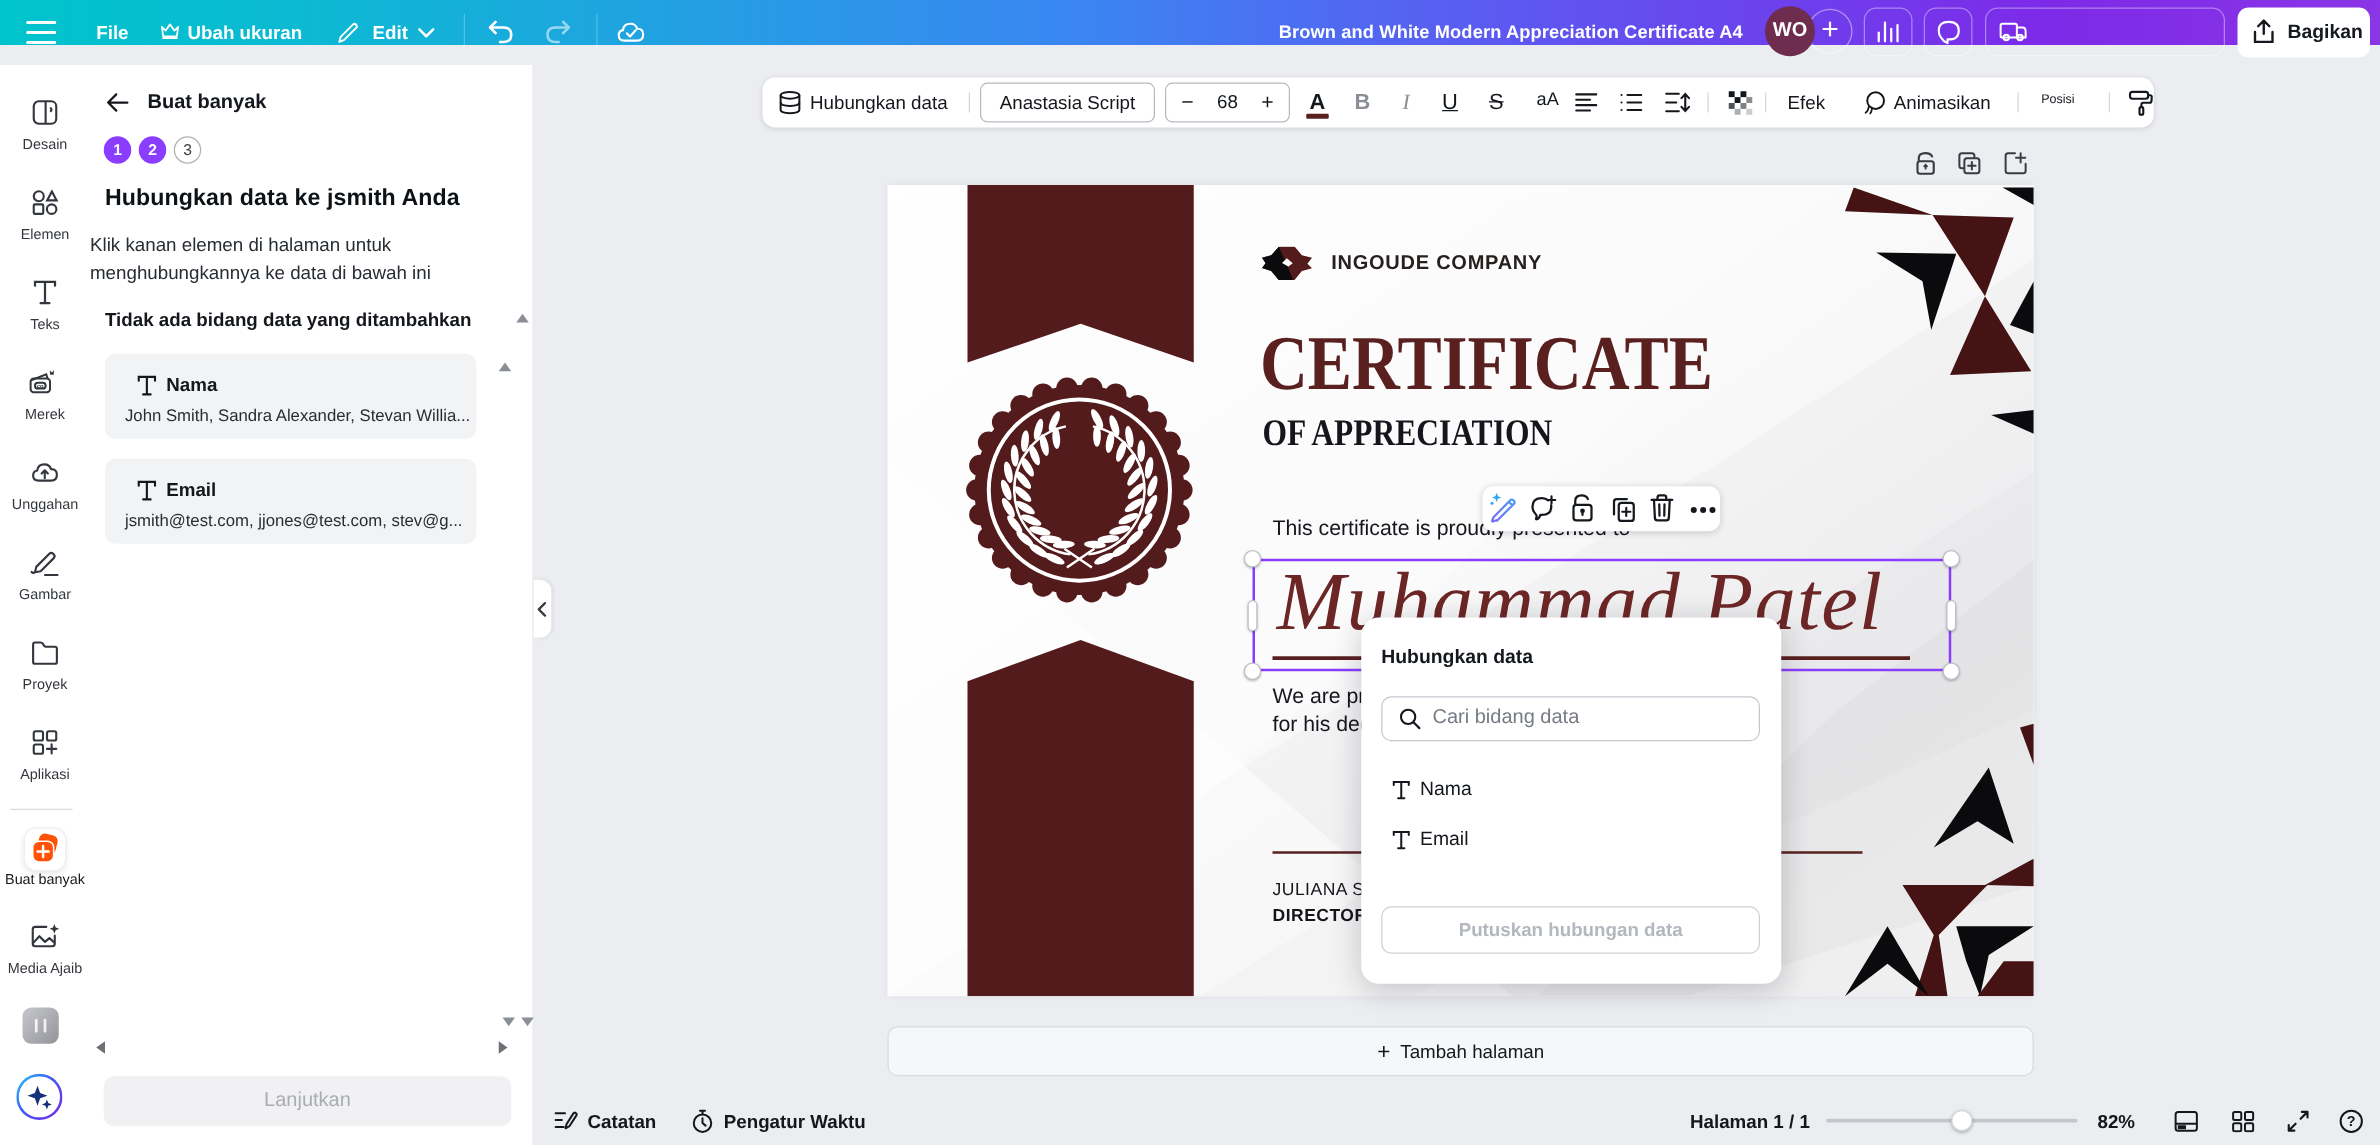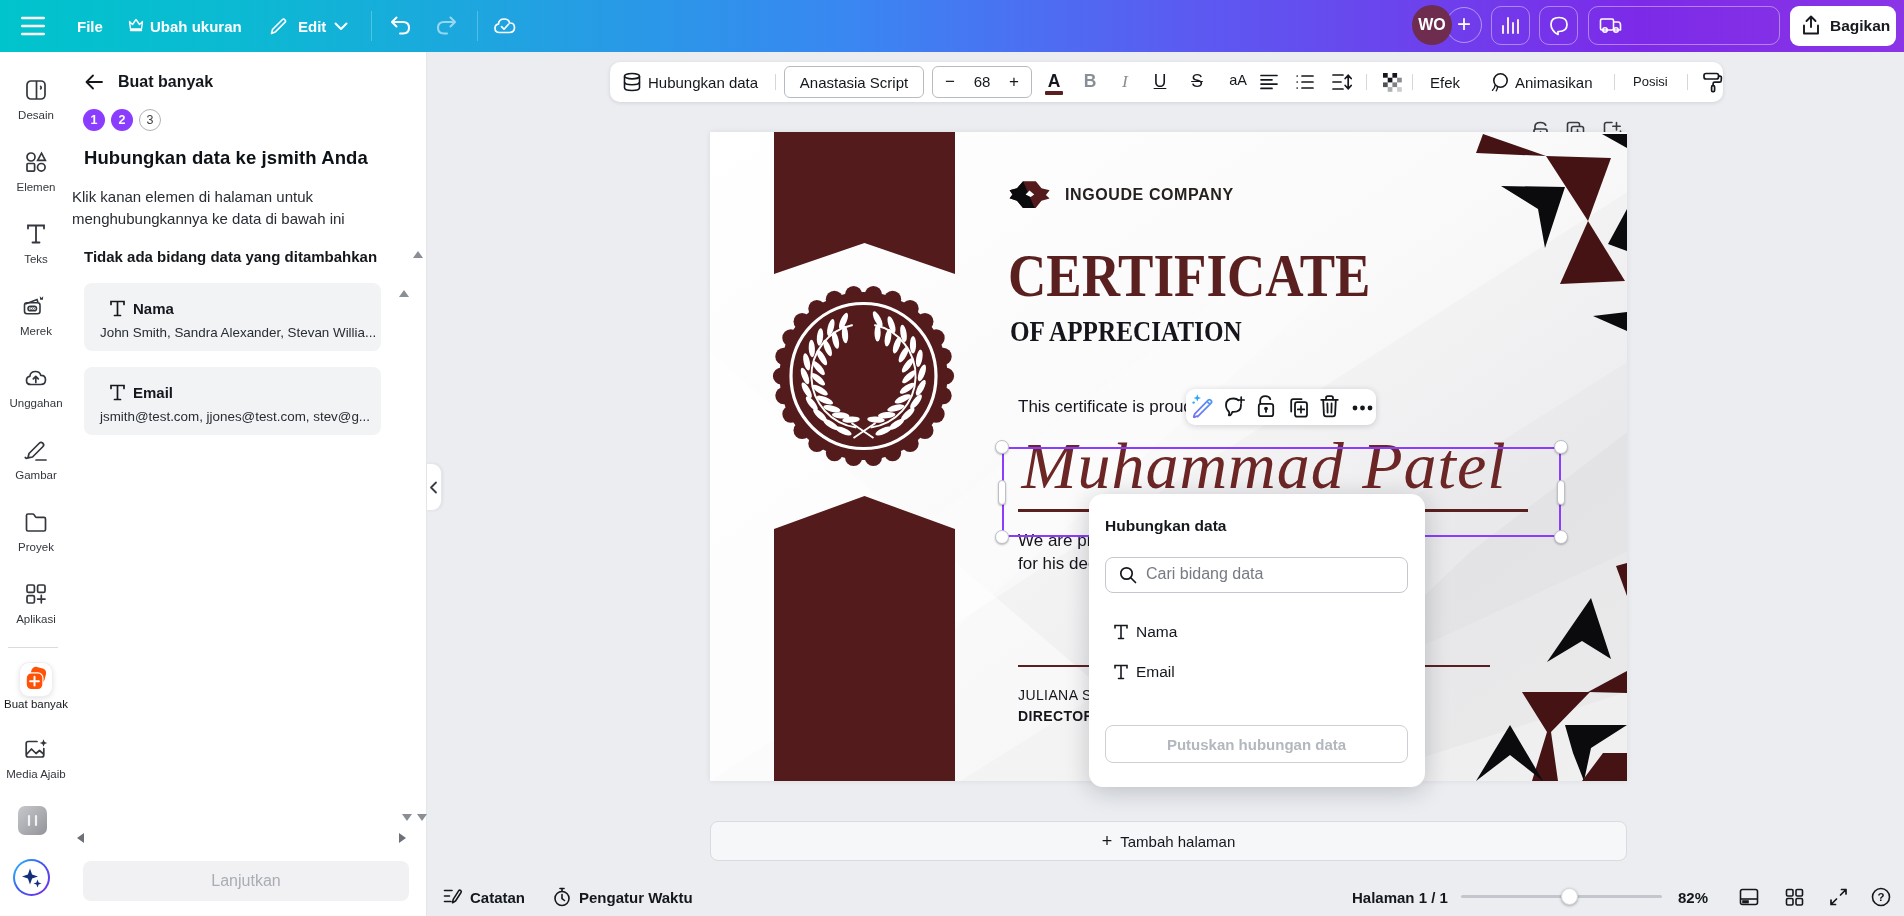--- a/index.html
+++ b/index.html
@@ -1,31 +1,31 @@
 <!DOCTYPE html>
 <html><head>
 <meta charset="utf-8">
 <style>
 * { margin:0; padding:0; box-sizing:border-box; }
 html,body { width:1904px; height:916px; overflow:hidden; background:#ebedf1; font-family:"Liberation Sans", sans-serif; }
 .abs { position:absolute; }
 #topbar {
-  position:absolute; left:0; top:0; width:1904px; height:52px;
+  position:absolute; left:0; top:0; width:1904px; height:36px;
   background:linear-gradient(90deg,#00c4cc 0%,#0cb9d3 13%,#3a86f2 45%,#5c59f1 63%,#7d2ae8 86%,#8a35e6 100%);
   color:#fff;
   text-align:right;
 }
 .tb-item { position:absolute; top:0; height:52px; display:flex; align-items:center; color:#fff; font-size:15px; font-weight:bold; }
 .vdiv { position:absolute; top:11px; width:1px; height:30px; background:rgba(255,255,255,0.25); }
 #rail { position:absolute; left:0; top:52px; width:72px; height:864px; background:#fff; }
 .rail-item { position:absolute; left:0; width:72px; text-align:center; color:#33373d; }
 .rail-item .lbl { font-size:11.5px; color:#33373d; margin-top:3px; }
 #panel { position:absolute; left:72px; top:52px; width:355px; height:864px; background:#fff; border-right:1px solid #e4e6ea; }
 #floatbar { position:absolute; left:610px; top:62px; width:1113px; height:40px; background:#fff; border-radius:10px; box-shadow:0 1px 4px rgba(20,24,31,0.12); }
-#page { position:absolute; left:710px; top:132px; width:917px; height:649px; background:#fdfdfd; box-shadow:0 0 6px rgba(20,24,31,0.08); }
+#page { position:absolute; left:710px; top:148px; width:917px; height:649px; background:#fdfdfd; box-shadow:0 0 6px rgba(20,24,31,0.08); }
 .ser { font-family:"Liberation Serif", serif; }
 </style>
 </head>
 <body>
 <div id="topbar">
 
   <svg class="abs" style="left:21px;top:15px" width="24" height="22" viewBox="0 0 24 22">
       <g stroke="#fff" stroke-width="2.4" stroke-linecap="round">
         <line x1="1" y1="3" x2="23" y2="3"></line>
         <line x1="1" y1="11" x2="23" y2="11"></line>
@@ -52,20 +52,21 @@
 
   <svg class="abs" style="left:436px;top:16px;opacity:.55" width="21" height="20" viewBox="0 0 21 20">
       <path d="M14.5 1.5 L19 6 L14.5 10.5 M18.8 6 L8 6 Q2 6 2 11.8 Q2 17.5 8 17.5 L11 17.5" stroke="#fff" stroke-width="2" fill="none" stroke-linecap="round" stroke-linejoin="round"></path>
     </svg>
   <div class="vdiv" style="left:477px"></div>
 
   <svg class="abs" style="left:493px;top:16px" width="25" height="20" viewBox="0 0 25 20">
       <path d="M6.5 16.5 Q2 16.5 2 12.2 Q2 8.6 5.4 8.1 Q5.9 3 11.3 3 Q15.6 3 16.7 7 Q21.5 6.7 21.5 11.6 Q21.5 16.5 16.6 16.5 Z" stroke="#fff" stroke-width="1.7" fill="none" stroke-linejoin="round"></path>
       <path d="M8.5 10.7 L11 13.2 L15.5 8.2" stroke="#fff" stroke-width="1.7" fill="none" stroke-linecap="round" stroke-linejoin="round"></path>
     </svg>
+  <div class="tb-item" style="left:1023px;font-size:14.6px;letter-spacing:.1px">Brown and White Modern Appreciation Certificate A4</div>
 
   <div class="abs" style="left:1412px;top:5px;width:40px;height:40px;border-radius:50%;background:#6e2c4e;color:#fff;font-weight:bold;font-size:16px;display:flex;align-items:center;justify-content:center;z-index:2">WO</div>
   <div class="abs" style="left:1446px;top:7px;width:36px;height:36px;border-radius:50%;border:1px solid rgba(255,255,255,0.45);color:#fff;font-size:24px;font-weight:400;display:flex;align-items:center;justify-content:center;padding-bottom:2px">+</div>
 
   <div class="abs" style="left:1491px;top:6px;width:39px;height:39px;border-radius:10px;border:1px solid rgba(255,255,255,0.4)"></div>
   <svg class="abs" style="left:1501px;top:16px" width="19" height="19" viewBox="0 0 19 19">
       <g stroke="#fff" stroke-width="1.8" stroke-linecap="round">
         <line x1="2" y1="17" x2="2" y2="10"></line>
         <line x1="7" y1="17" x2="7" y2="2"></line>
         <line x1="12" y1="17" x2="12" y2="7"></line>
@@ -291,21 +292,21 @@
       </g>
     </svg>
   <div class="abs" style="left:802px;top:12px;width:1px;height:16px;background:#d4d7db"></div>
   <div class="abs" style="left:820px;top:12px;font-size:15px;color:#14181d">Efek</div>
   <svg class="abs" style="left:878px;top:10px" width="22" height="21" viewBox="0 0 22 21">
       <circle cx="12.5" cy="8.5" r="6.7" stroke="#14181d" stroke-width="1.6" fill="none"></circle>
       <path d="M7 13.5 A6.7 6.7 0 0 1 4.5 18.2 M9.5 15.2 A6.7 6.7 0 0 1 8.2 18.8" stroke="#14181d" stroke-width="1.4" fill="none" stroke-linecap="round"></path>
     </svg>
   <div class="abs" style="left:905px;top:12px;font-size:15px;color:#14181d">Animasikan</div>
   <div class="abs" style="left:1004px;top:12px;width:1px;height:16px;background:#d4d7db"></div>
-  <div class="abs" style="left:1023px;top:12px;font-size:13px;color:#14181d">Posisi</div>
+  <div class="abs" style="left:1023px;top:12px;font-size:10px;color:#14181d">Posisi</div>
   <div class="abs" style="left:1077px;top:12px;width:1px;height:16px;background:#d4d7db"></div>
   <svg class="abs" style="left:1092px;top:9px" width="22" height="23" viewBox="0 0 22 23">
       <g stroke="#14181d" stroke-width="1.7" fill="none" stroke-linejoin="round">
         <rect x="2" y="2.5" width="14.5" height="5.5" rx="2"></rect>
         <path d="M16.5 5.2 L18 5.2 Q19.5 5.2 19.4 6.7 L19.2 9.7 Q19.1 11.2 17.6 11.2 L12.6 11.2 Q11.1 11.2 11.1 12.7 L11.1 14.7"></path>
         <rect x="9.6" y="14.7" width="3" height="6" rx="1.2"></rect>
       </g>
     </svg>
 </div>
 

